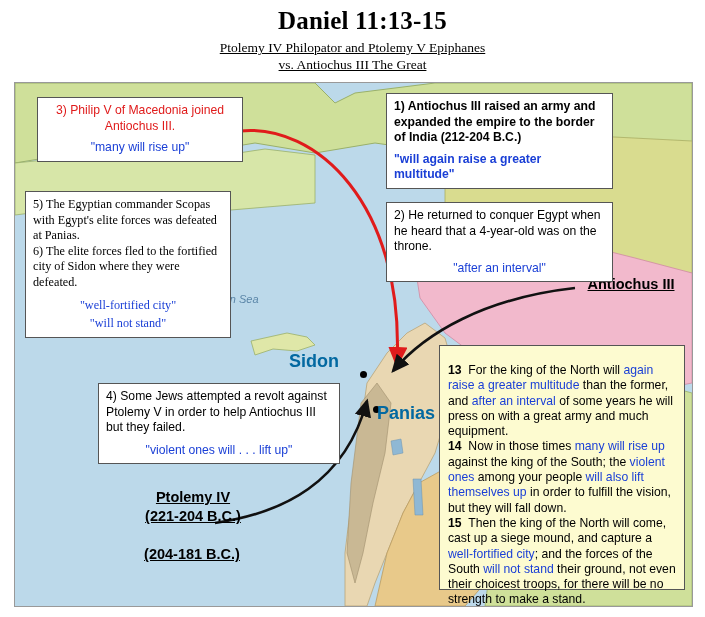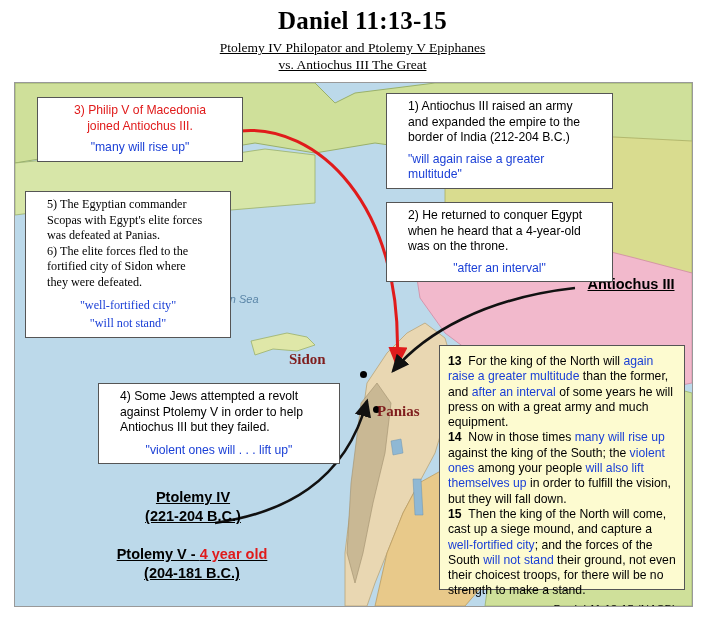--- a/index.html
+++ b/index.html
@@ -62,21 +62,21 @@
     color: #5b86a8;
     font-style: italic;
     font-size: 11px;
   }
 
   
   .box {
     position: absolute;
     background: #ffffff;
     border: 1px solid #555;
-    padding: 5px 21px;
+    padding: 5px 7px;
     font-size: 12.2px;
     line-height: 15.6px;
     box-sizing: border-box;
   }
   .box .blue {
     color: #1a3fd6;
   }
   .box .red {
     color: #e01b1b;
   }
@@ -86,40 +86,39 @@
 
   
   .scripture {
     position: absolute;
     left: 424px;
     top: 262px;
     width: 246px;
     height: 245px;
     background: #fdfbd0;
     border: 1px solid #555;
-    padding: 8px 8px 4px 8px;
+    padding: 17px 8px 4px 8px;
     font-size: 12.2px;
     line-height: 15.3px;
     box-sizing: border-box;
   }
   .scripture b { font-weight: bold; }
   .scripture .blue { color: #1a3fd6; }
   .scripture .ref {
     text-align: right;
     margin-top: 3px;
     font-size: 11.5px;
   }
 
   
   .place {
     position: absolute;
-    font-size: 15px;
+    font-size: 18px;
     font-weight: bold;
-    color: #7f1d1d;
-    font-family: Liberation Serif, serif;
+    color: #0369a1;
   }
   .ruler {
     position: absolute;
     font-size: 14.5px;
     font-weight: bold;
     text-align: center;
     line-height: 19px;
     text-decoration: underline;
   }
   .ruler .red { color: #e01b1b; }
@@ -209,25 +208,24 @@
     <div class="ruler" style="left:546px; top:192px; width:140px;">
       <div>Antiochus III</div>
     </div>
 
     <div class="ruler" style="left:88px; top:405px; width:180px;">
       <div>Ptolemy IV</div>
       <div>(221-204 B.C.)</div>
     </div>
 
     <div class="ruler" style="left:52px; top:462px; width:250px;">
-      <div><span>Ptolemy V  - </span><span class="red" style="color:#e01b1b">4 year old</span></div>
       <div>(204-181 B.C.)</div>
     </div>
 
-    <div class="box" style="left:371px; top:10px; width:227px;">
+    <div class="box" style="left:371px; top:10px; width:227px;font-weight:bold;">
       <div>1) Antiochus III raised an army and expanded the empire to the border of India (212-204 B.C.)</div>
       <div class="blue" style="margin-top:6px;">"will again raise a greater multitude"</div>
     </div>
 
     <div class="box" style="left:371px; top:119px; width:227px;">
       <div>2) He returned to conquer Egypt when he heard that a 4-year-old was on the throne.</div>
       <div class="blue center" style="margin-top:6px;">"after an interval"</div>
     </div>
 
     <div class="box center" style="left:22px; top:14px; width:206px;">

